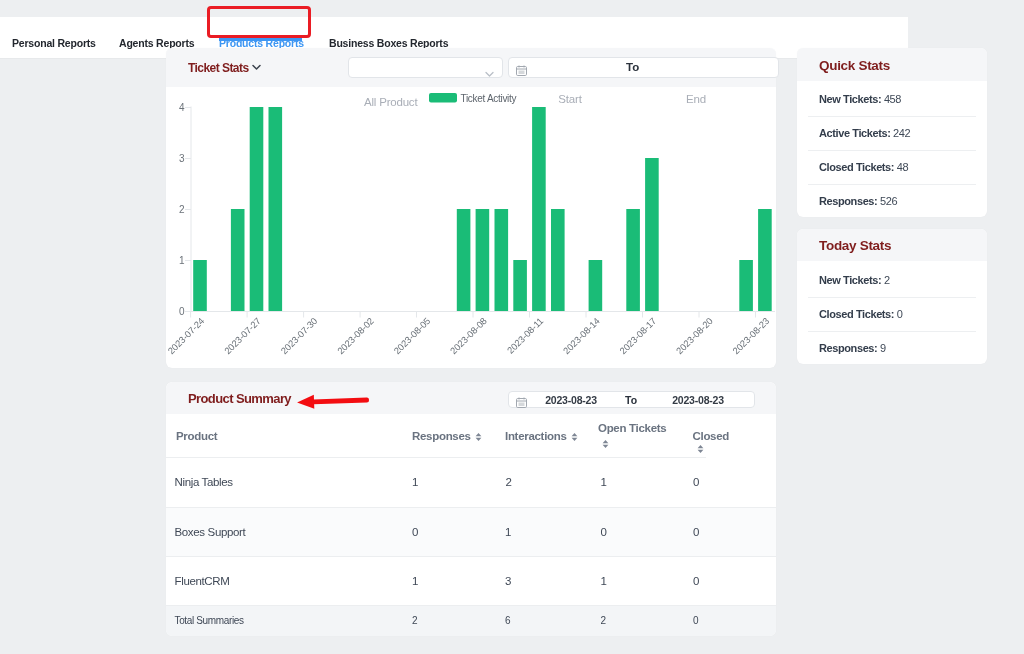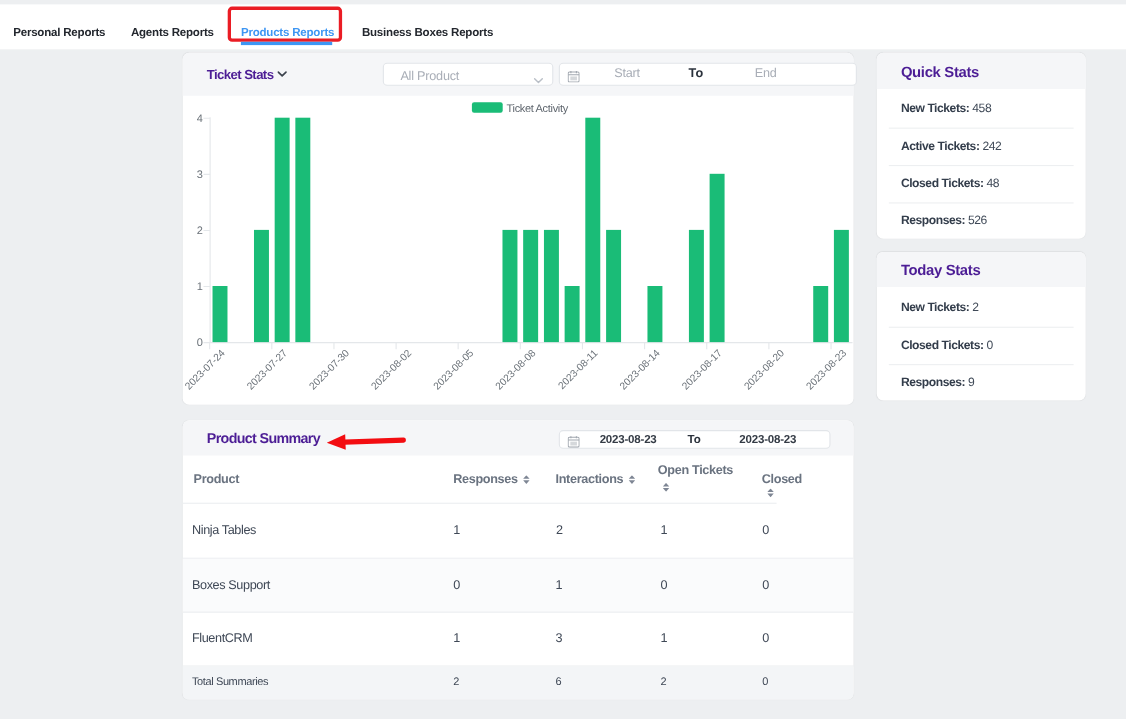--- a/index.html
+++ b/index.html
@@ -1,25 +1,25 @@
 <!DOCTYPE html>
 <html><head><meta charset="utf-8">
 <style>
 * { margin:0; padding:0; box-sizing:border-box; }
 html,body { width:1024px; height:654px; background:#edeff1; font-family:"Liberation Sans", sans-serif; overflow:hidden; }
 .abs { position:absolute; }
-#topbar { position:absolute; left:0; top:4px; width:1024px; height:42px; background:#fff; border-bottom:1px solid #e7e9eb; }
+#topbar { position:absolute; left:0; top:17px; width:908px; height:42px; background:#fff; border-bottom:1px solid #e7e9eb; }
 .tab { position:absolute; top:20px; font-size:10.5px; font-weight:700; letter-spacing:-0.2px; color:#23272e; white-space:nowrap; }
 #redrect { position:absolute; left:207px; top:6px; width:104px; height:32px; border:3.5px solid #ea1c24; border-radius:4px; }
 #bluebar { position:absolute; left:219px; top:38px; width:83px; height:2.5px; background:#3d96f3; }
 .card { position:absolute; background:#fff; border-radius:6px; box-shadow:0 0 1px rgba(0,0,0,0.06); }
 .chead { position:absolute; left:0; top:0; width:100%; background:#f5f6f8; border-radius:6px 6px 0 0; }
-.ctitle { font-weight:700; color:#4c1d95; letter-spacing:-0.3px; }
+.ctitle { font-weight:700; color:#7f1d1d; letter-spacing:-0.3px; }
 .inp { position:absolute; background:#fff; border:1px solid #e2e5e9; border-radius:4px; }
-.ph { color:#a9aeb7; font-size:11.5px; letter-spacing:-0.2px; }
+.ph { color:#a9aeb7; font-size:11.5px; letter-spacing:-0.2px;margin-top:32px; }
 .sl { font-weight:700; color:#333d4b; }
 .sv { color:#3f4957; }
 .stat { position:absolute; left:22px; font-size:11px; letter-spacing:-0.4px; white-space:nowrap; }
 .sep { position:absolute; left:11px; width:168px; height:1px; background:#edeff1; }
 </style></head>
 <body>
 <div id="topbar">
   <div class="tab" style="left:12px">Personal Reports</div>
   <div class="tab" style="left:119px">Agents Reports</div>
   <div class="tab" style="left:219px;color:#3d96f3">Products Reports</div>

